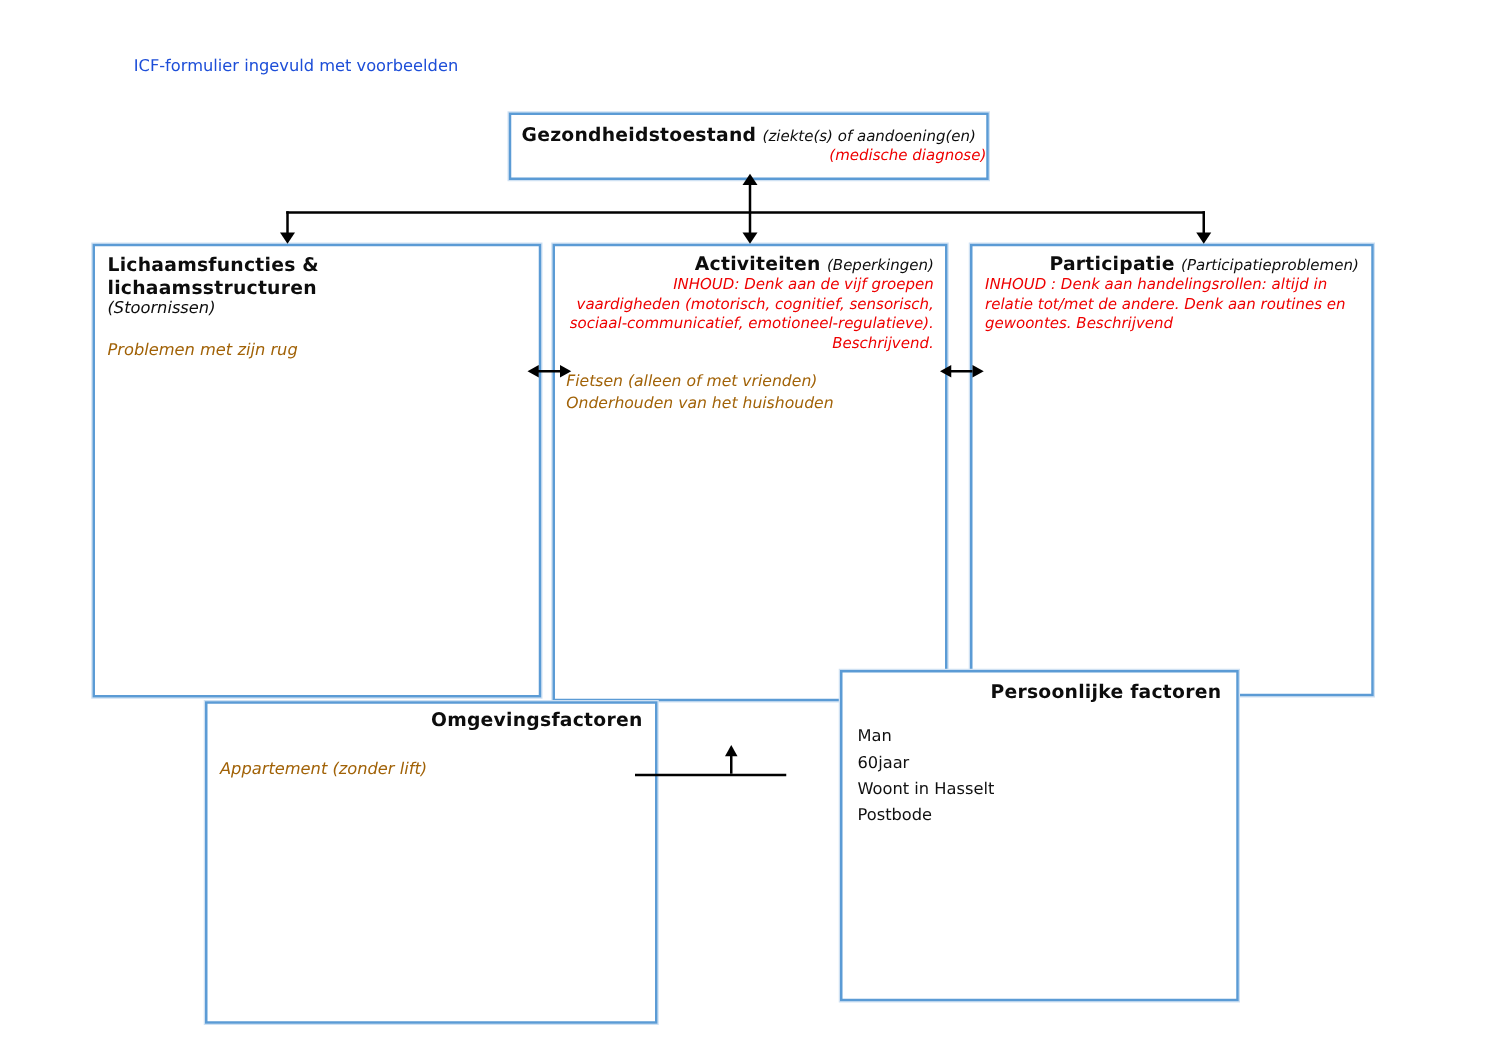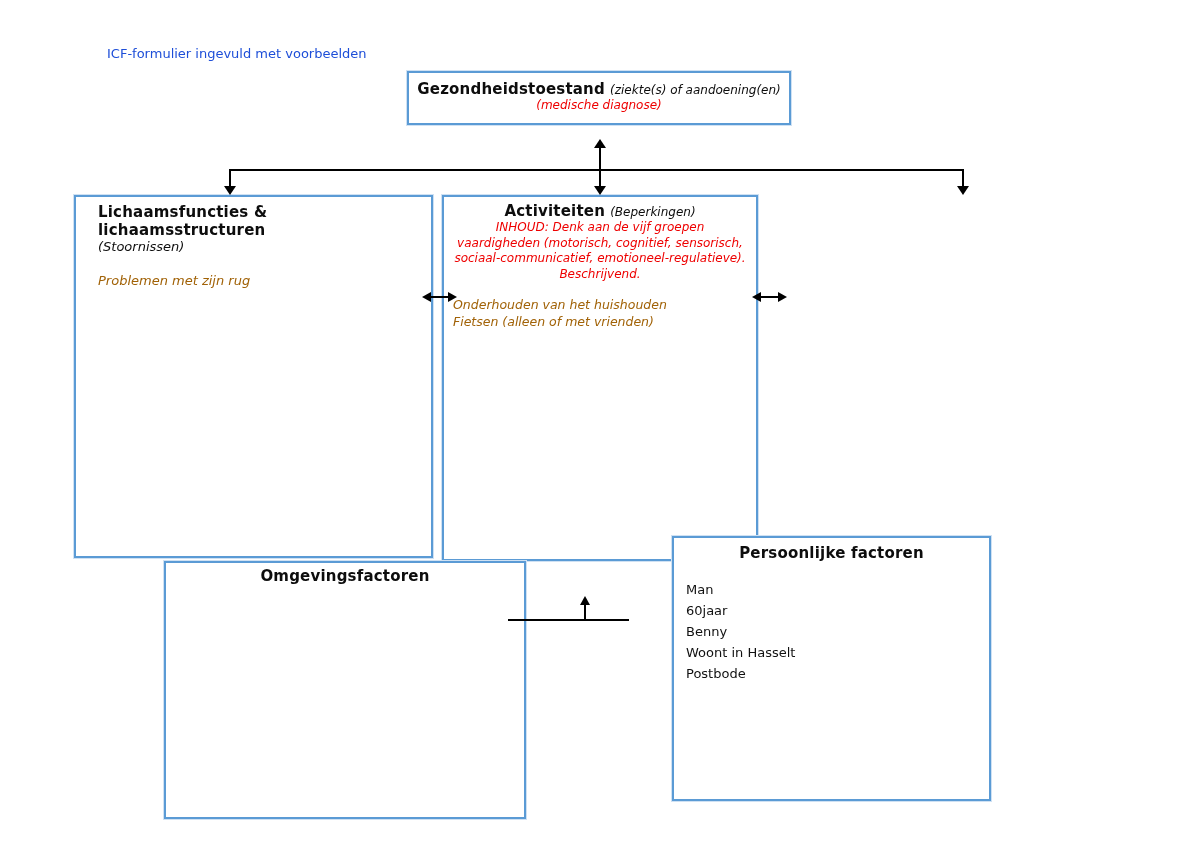--- a/index.html
+++ b/index.html
@@ -19,23 +19,23 @@
   }
   .box{
     position:absolute;box-sizing:border-box;background:#ffffff;
     border:2px solid var(--border);
     box-shadow:0 0 0 1px var(--halo);
   }
   .h{font-weight:bold;font-size:15px;letter-spacing:.2px;color:#0d0d0d;}
   .sub{font-style:italic;font-size:12px;color:#0d0d0d;}
   .red{color:var(--red);font-style:italic;font-size:12px;line-height:15.5px;}
   .ital{font-style:italic;font-size:13px;line-height:17px;color:#a16207;}
-  .center{text-align:center;}
-  .box-top{left:407px;top:71px;width:384px;height:54px;padding-top:6px;text-align:center;}
-  .box-lichaam{left:74px;top:195px;width:359px;height:363px;padding:6px 22px;}
+  .center{text-align:right;}
+  .box-top{left:407px;top:90px;width:384px;height:54px;padding-top:6px;text-align:center;}
+  .box-lichaam{left:74px;top:195px;width:359px;height:363px;padding:6px 10px;}
   .box-activiteiten{left:442px;top:195px;width:316px;height:366px;padding:4px 9px;}
   .box-participatie{left:776px;top:195px;width:323px;height:362px;padding:4px 10px;}
   .box-omgeving{left:164px;top:561px;width:362px;height:258px;padding:4px 10px;z-index:3;}
   .box-persoonlijk{left:628px;top:536px;width:319px;height:265px;padding:6px 12px;z-index:5;margin-left:44px;}
   .examples{margin-top:14px;font-size:12.5px;}
   .plist{margin-top:17px;font-size:13px;line-height:21px;font-style:normal;}
   .gap{margin-top:18px;}
   
   .hline,.vline{position:absolute;background:var(--arrow);z-index:2;}
   .tri{position:absolute;width:0;height:0;z-index:2;}
@@ -83,36 +83,43 @@
     <div class="ital gap">Problemen met zijn rug</div>
   </div>
 
   <div class="box box-activiteiten">
     <div class="center">
       <span class="h">Activiteiten</span>
       <span class="sub">(Beperkingen)</span>
     </div>
     <div class="red center">INHOUD: Denk aan de vijf groepen vaardigheden (motorisch, cognitief, sensorisch, sociaal-communicatief, emotioneel-regulatieve). Beschrijvend.</div>
     <div class="ital examples">
+      <div>Fietsen (alleen of met vrienden)</div>
       <div>Onderhouden van het huishouden</div>
-      <div>Fietsen (alleen of met vrienden)</div>
     </div>
   </div>
 
+  <div class="box box-participatie">
+    <div class="center">
+      <span class="h">Participatie</span>
+      <span class="sub">(Participatieproblemen)</span>
+    </div>
+    <div class="red">INHOUD : Denk aan handelingsrollen: altijd in relatie tot/met de andere. Denk aan routines en gewoontes. Beschrijvend</div>
+  </div>
 
   <div class="box box-omgeving">
     <div class="h center">Omgevingsfactoren</div>
+    <div class="ital" style="margin-top:22px;">Appartement (zonder lift)</div>
   </div>
 
   <div class="box box-persoonlijk">
     <div class="h center">Persoonlijke factoren</div>
     <div class="plist">
       <div>Man</div>
       <div>60jaar</div>
-      <div>Benny</div>
       <div>Woont in Hasselt</div>
       <div>Postbode</div>
     </div>
   </div>
 
   <div class="hline" style="left:508px;top:619px;width:121px;height:2px;z-index:4;"></div>
   <div class="vline" style="left:584px;top:604px;width:2px;height:15px;z-index:4;"></div>
   <div class="tri up sm" style="left:580px;top:596px;z-index:4;"></div>
 
 </div>

